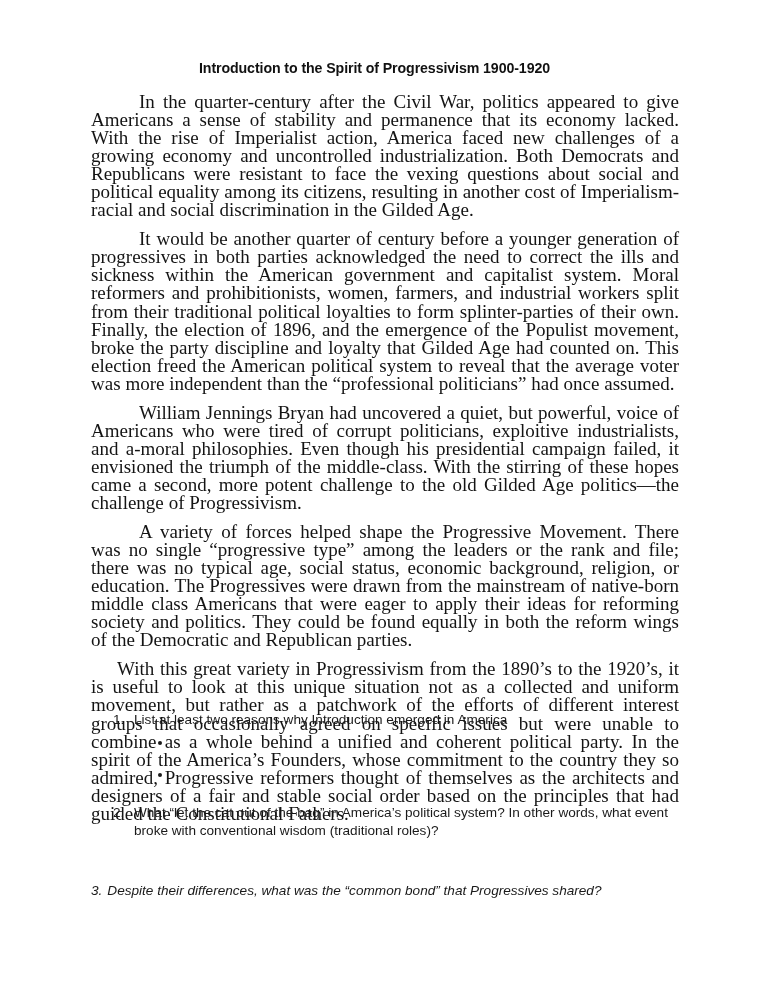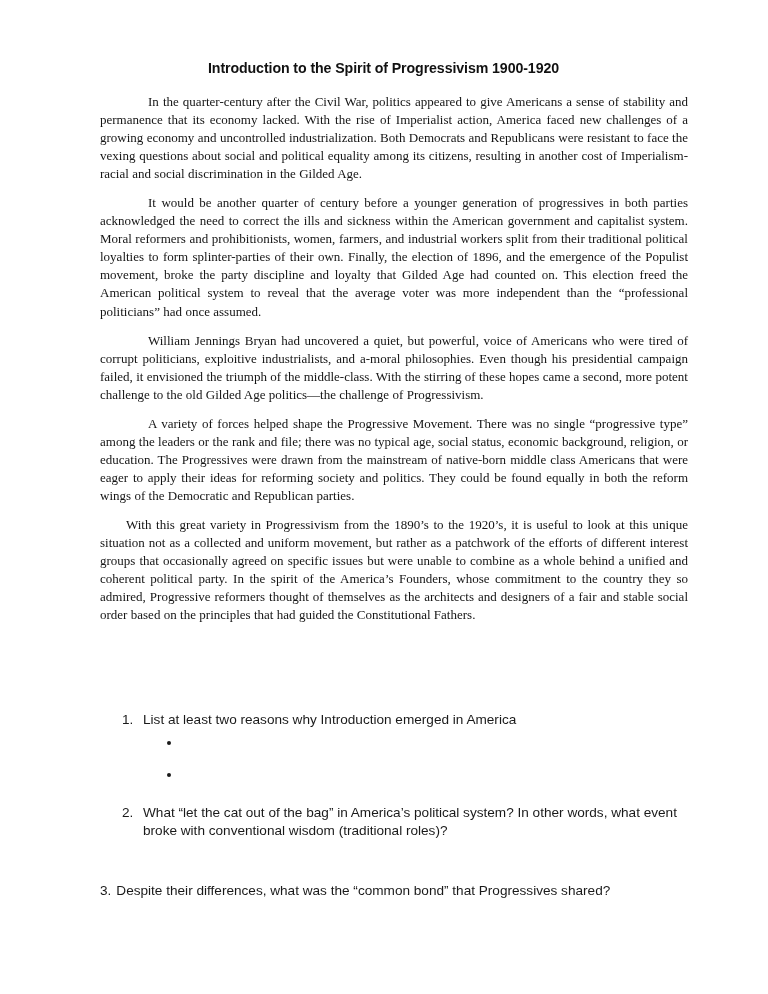--- a/index.html
+++ b/index.html
@@ -12,21 +12,21 @@
     height: 994px;
     background: #ffffff;
     font-family: "Liberation Serif", "DejaVu Serif", serif;
     color: #111111;
     overflow: hidden;
     position: relative;
   }
 
   .page {
     position: absolute;
-    left: 9px;
+    left: 0;
     top: 0;
     width: 634px;
     height: 994px;
     background: #ffffff;
   }
 
   
   .doc-title {
     position: absolute;
     left: 91px;
@@ -46,21 +46,21 @@
   
   .body-block {
     position: absolute;
     left: 91px;
     top: 93px;
     width: 588px;
   }
 
   .para {
     font-family: "Liberation Serif", "DejaVu Serif", serif;
-    font-size: 13px;
+    font-size: 19px;
     line-height: 18.05px;
     text-align: justify;
     color: #141414;
     margin: 0 0 11px 0;
     text-indent: 48px;
     word-spacing: 0.1px;
   }
   .para.small-indent {
     text-indent: 26px;
   }
@@ -96,20 +96,21 @@
     text-align: left;
   }
   .q-item.indented .q-text {
     display: block;
   }
 
   
   .q-item.flush {
     padding-left: 0;
     text-indent: 0;
+    font-style: italic;
   }
   .q-item.flush .q-num {
     margin-right: 5px;
   }
 
   .q-bullets {
     list-style: none;
     margin: 0;
     padding: 0;
   }

